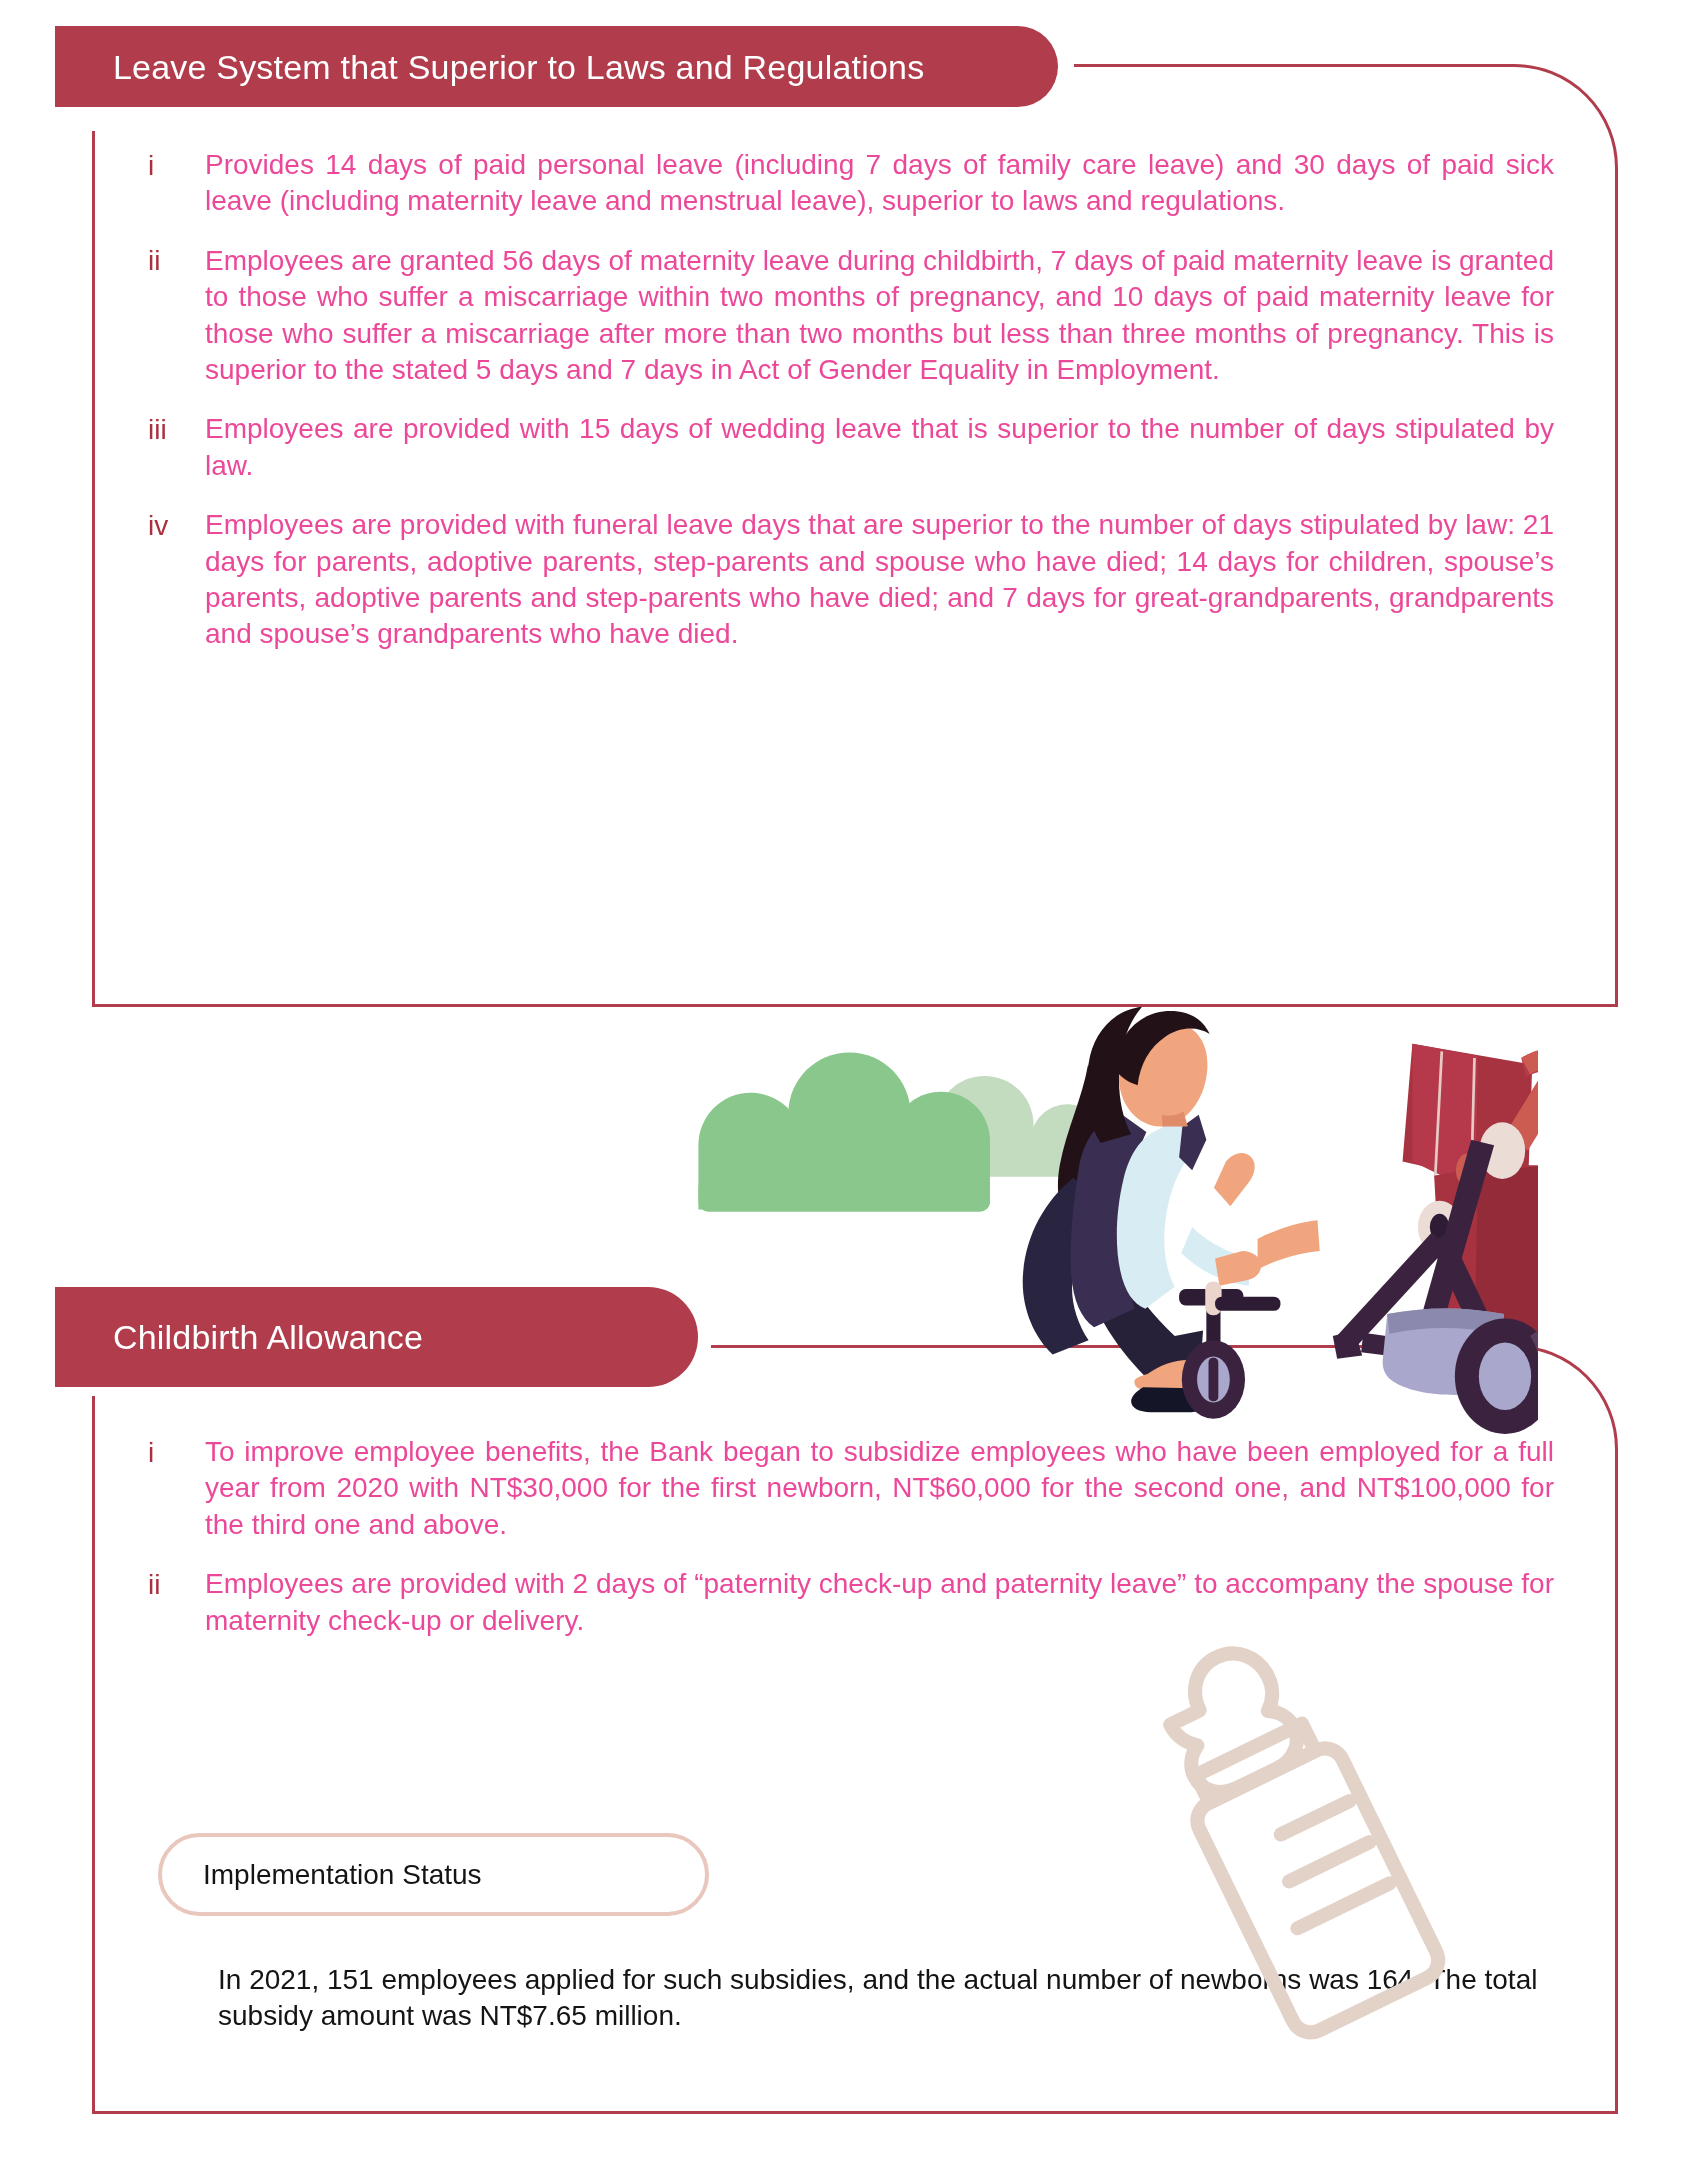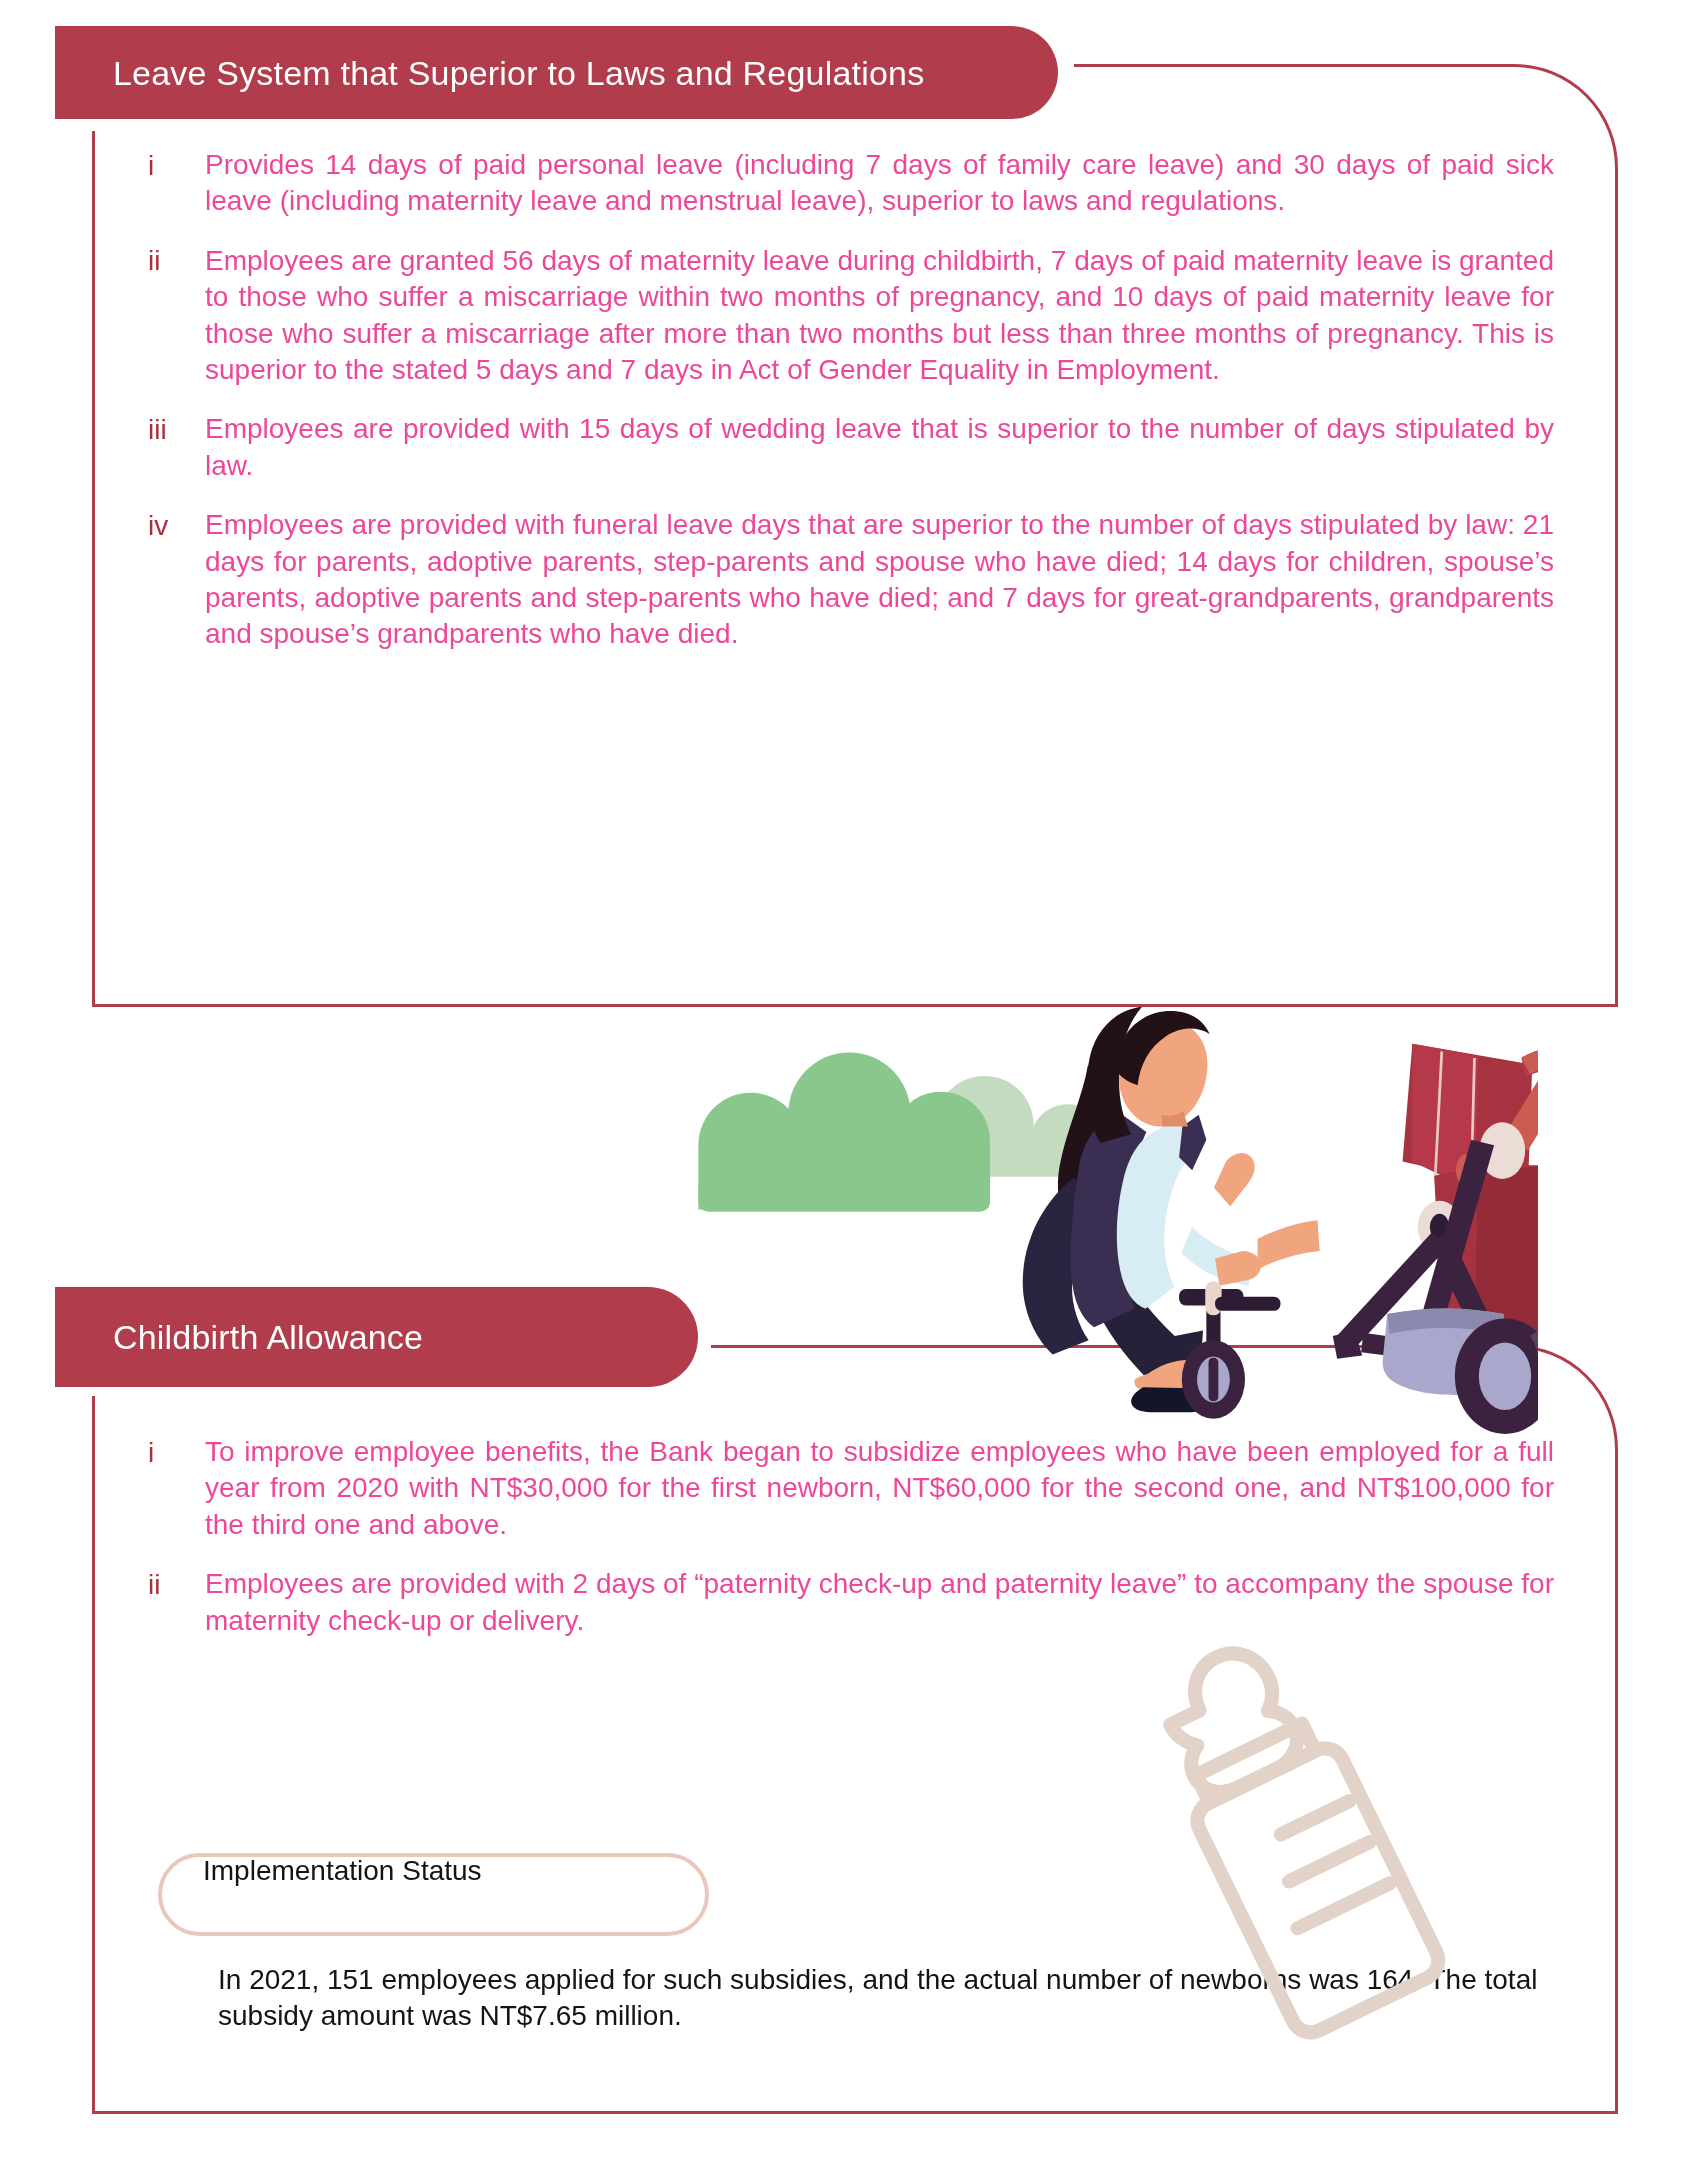--- a/index.html
+++ b/index.html
@@ -62,21 +62,21 @@
     font-size: 34px;
     font-weight: 400;
     letter-spacing: 0.2px;
     line-height: 1;
     white-space: nowrap;
   }
   #pill-leave {
     left: 55px;
     top: 26px;
     width: 1003px;
-    height: 93px;
+    height: 81px;
     border-radius: 0 52px 52px 0;
     padding-left: 58px;
   }
   #pill-childbirth {
     left: 55px;
     top: 1287px;
     width: 643px;
     height: 100px;
     border-radius: 0 52px 52px 0;
     padding-left: 58px;
@@ -129,22 +129,22 @@
   #status-badge {
     position: absolute;
     left: 158px;
     top: 1833px;
     width: 551px;
     height: 83px;
     box-sizing: border-box;
     border: 4.9px solid #e9c7bd;
     border-radius: 44px;
     display: flex;
+    align-items: center;
     padding-left: 41px;
-    margin-top: 20px;
   }
   #status-badge .badge-text {
     font-size: 28px;
     color: #141414;
     line-height: 1;
     white-space: nowrap;
   }
 
   #status-paragraph {
     position: absolute;

